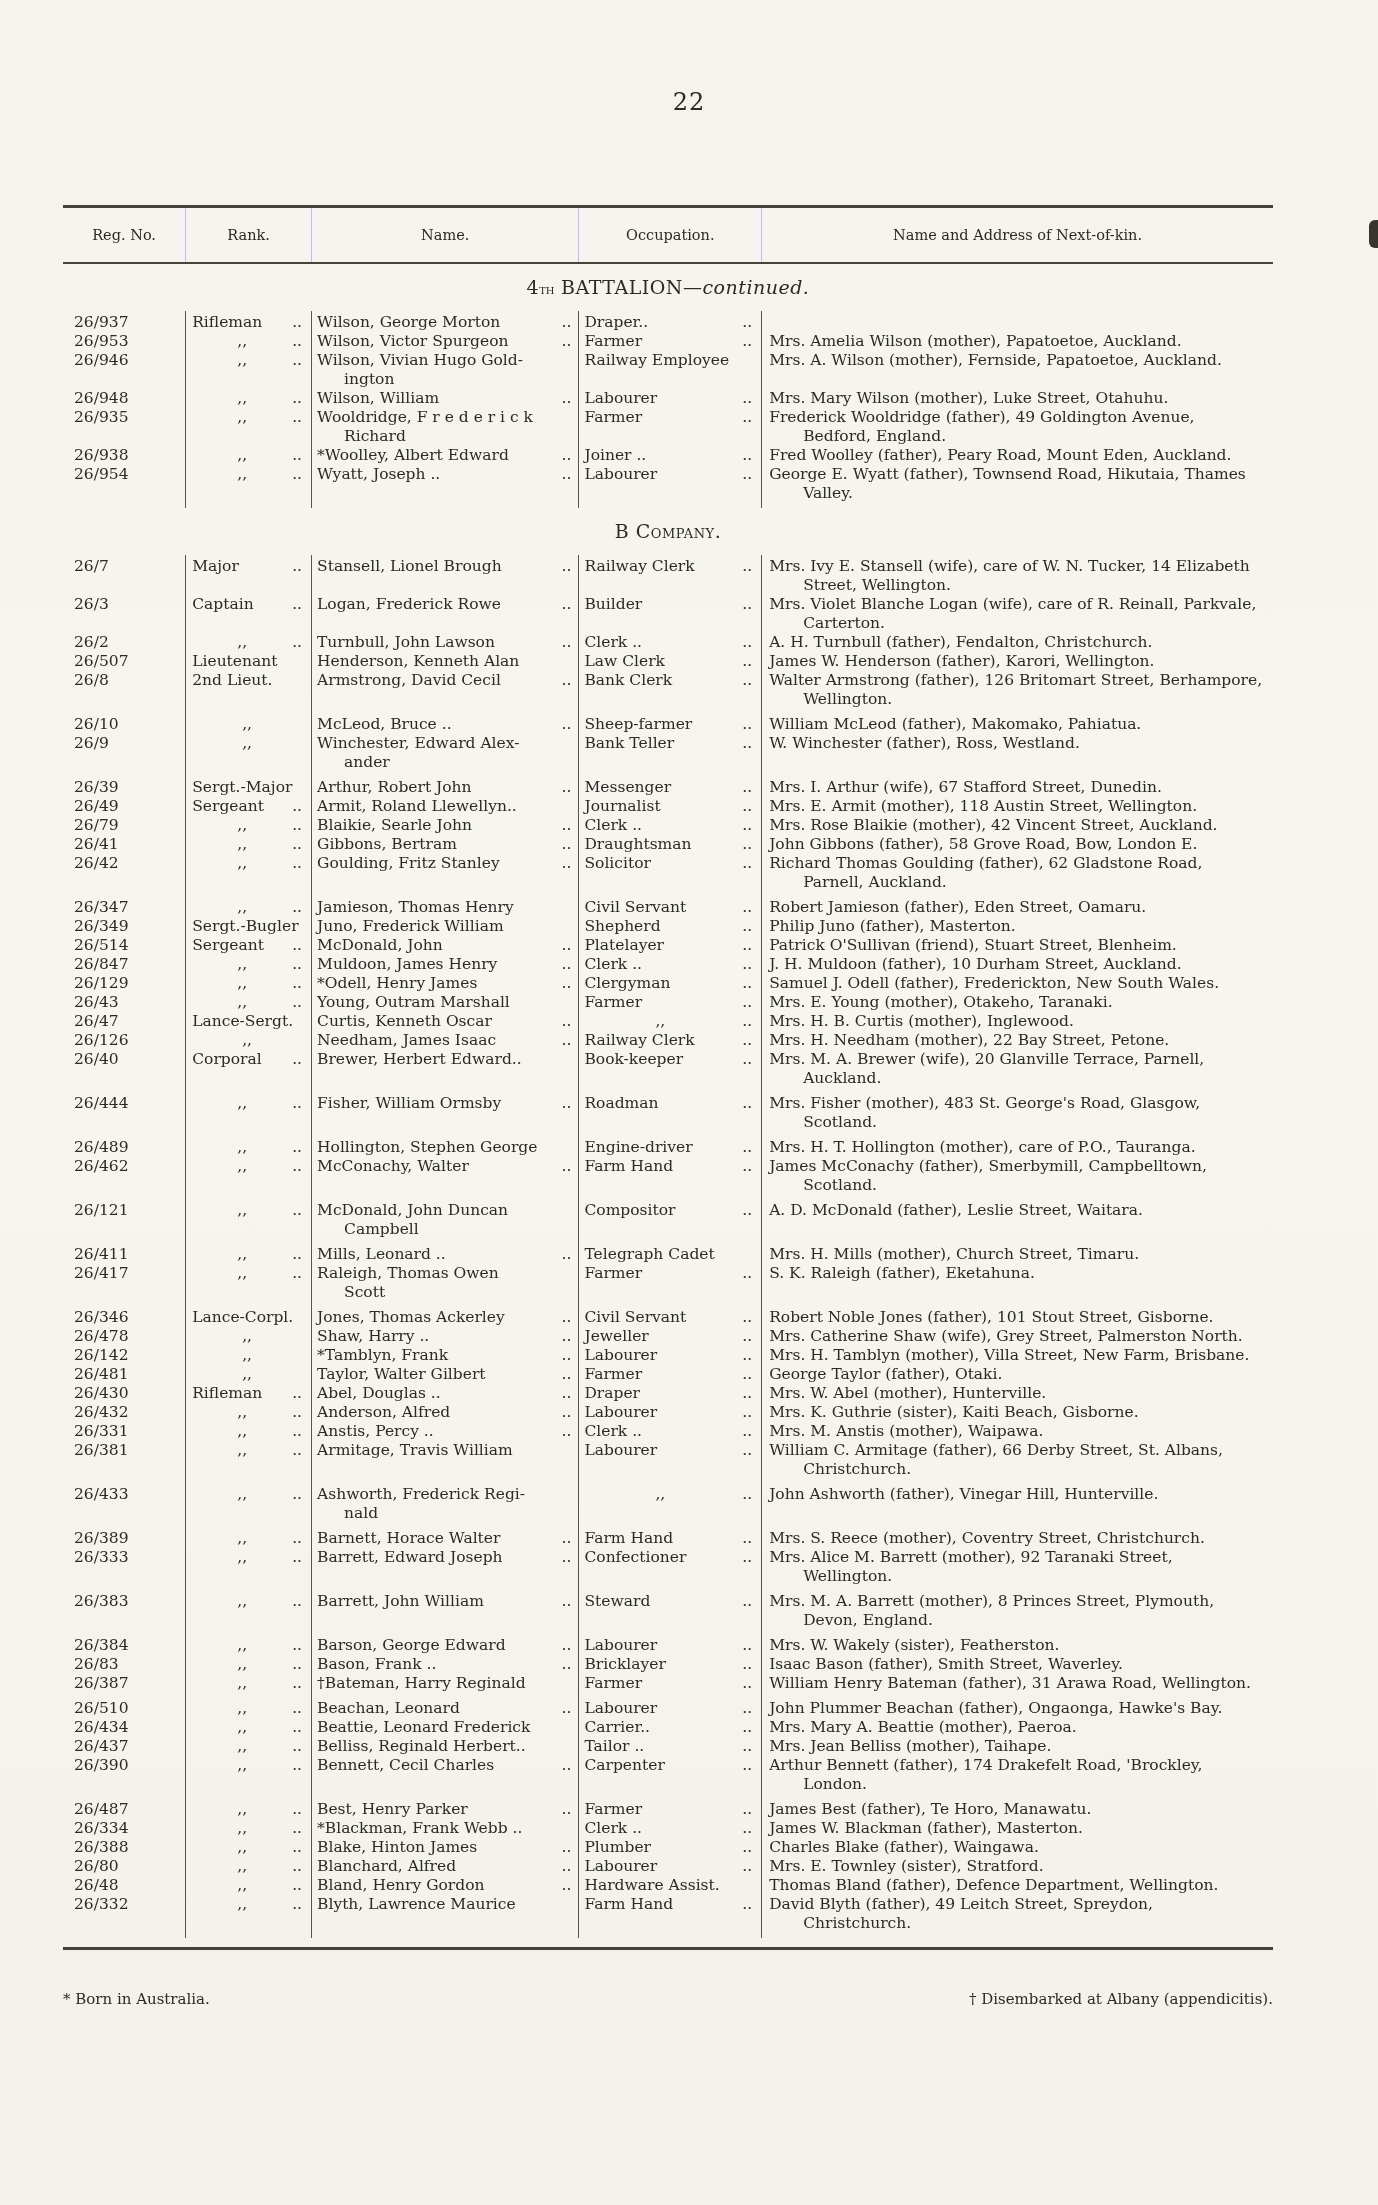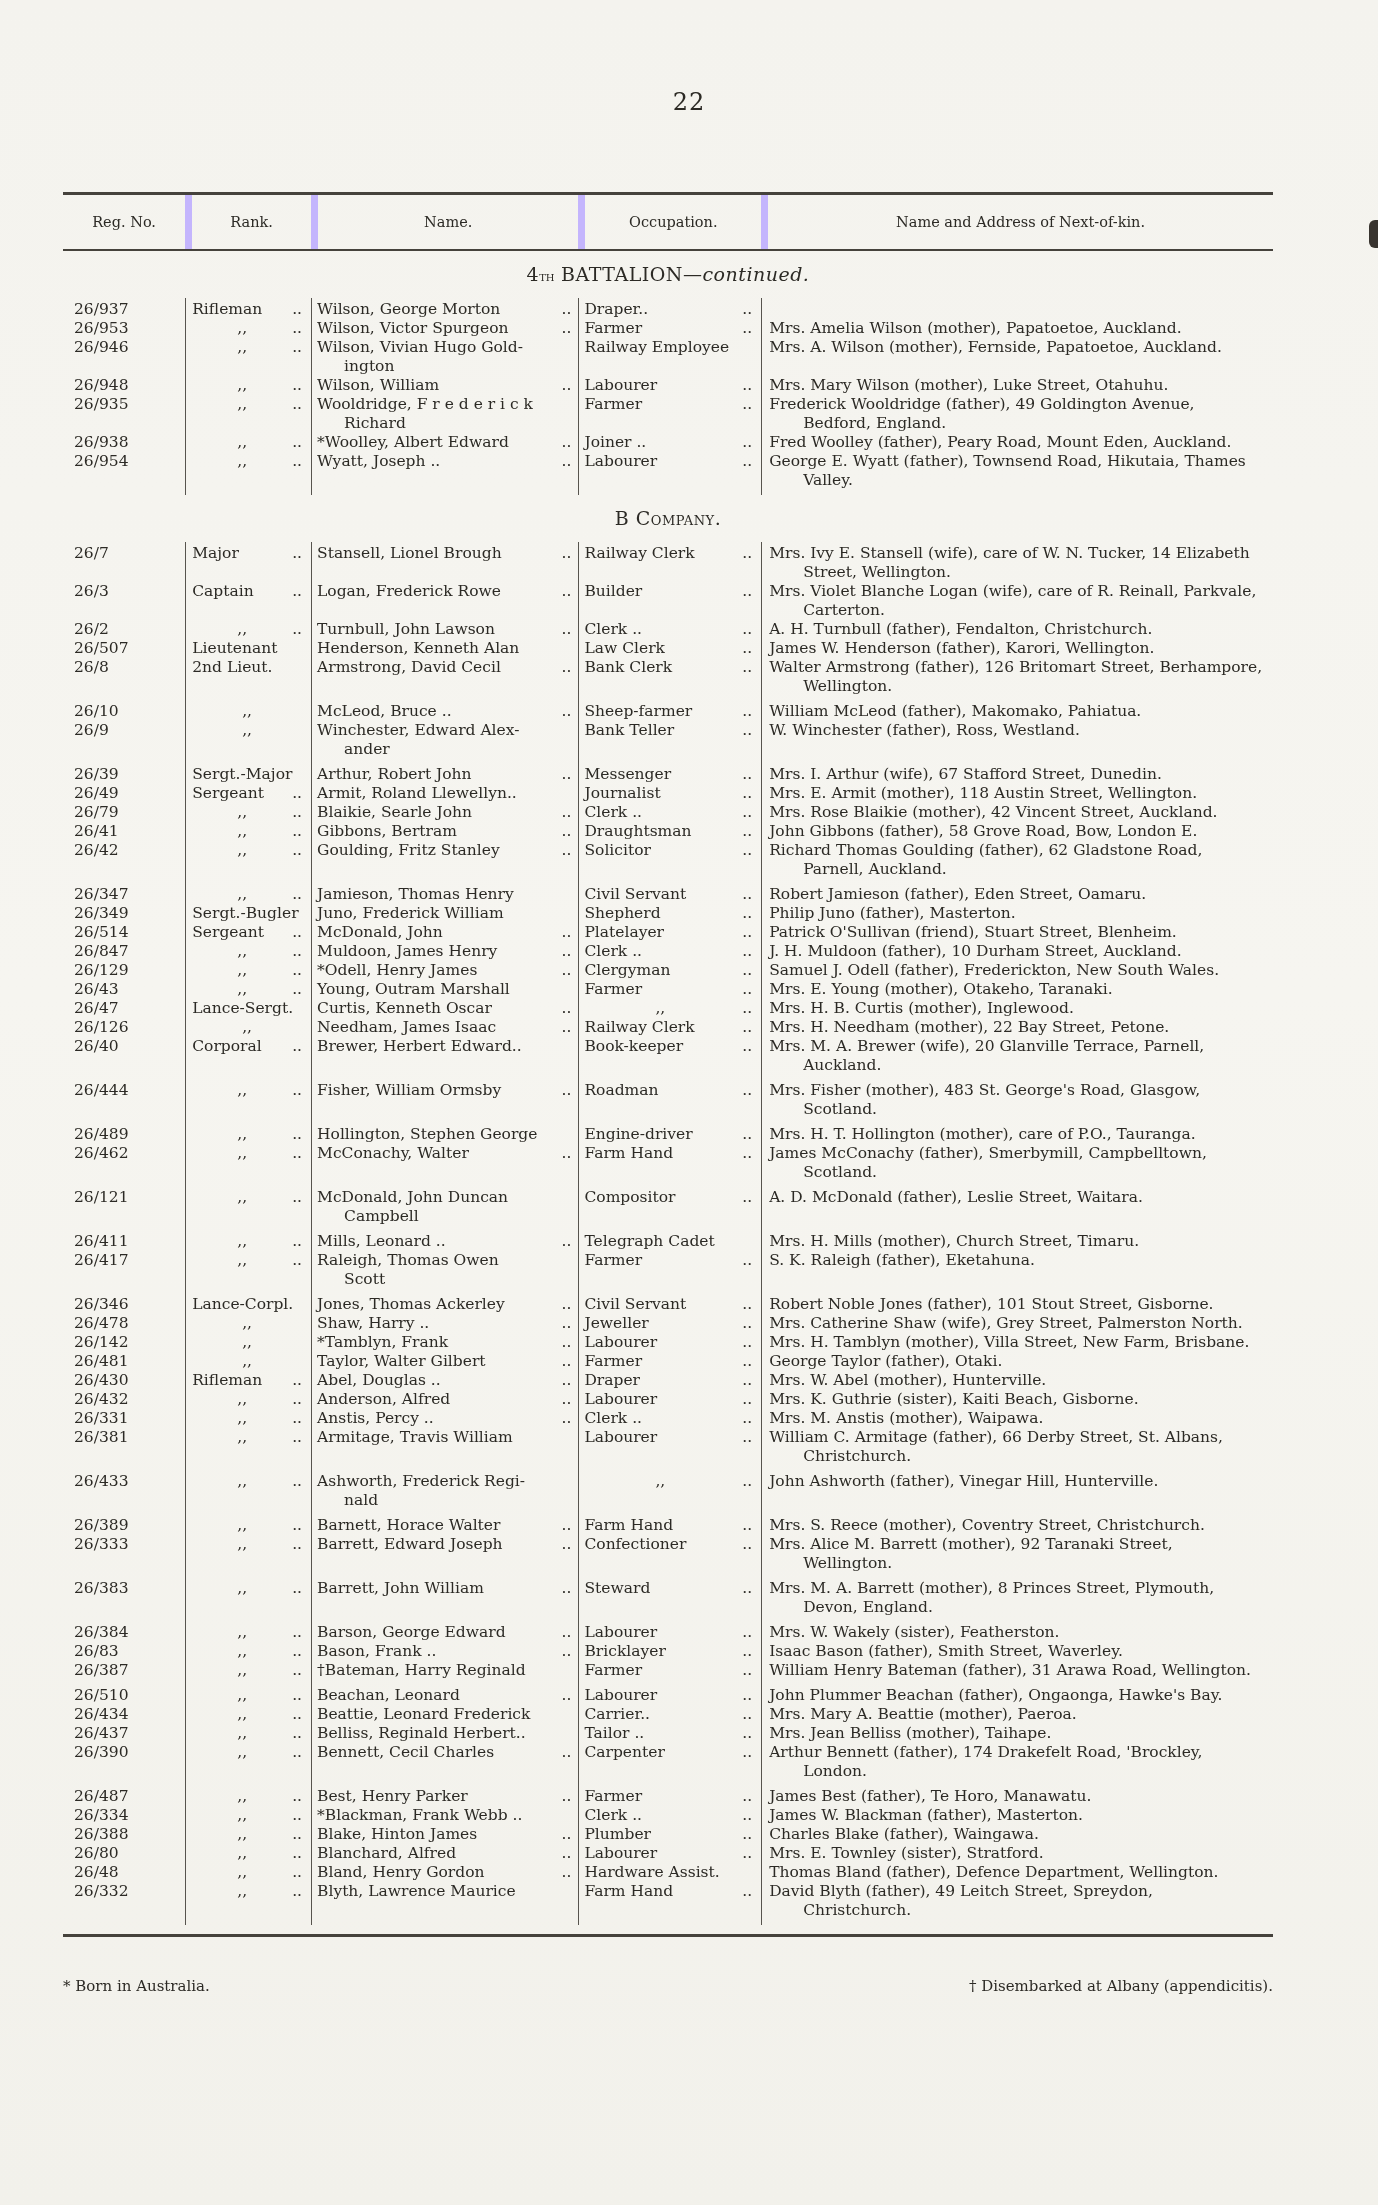--- a/index.html
+++ b/index.html
@@ -12,32 +12,32 @@
     overflow:hidden;
   }
   .page-number {
     position:absolute; top:88px; left:0; width:100%;
     text-align:center; font-size:24px; letter-spacing:1px;
   }
   .ink-smudge {
     position:absolute; right:0; top:220px; width:9px; height:28px;
     background:#231f1a; border-radius:6px 0 0 6px; opacity:.9;
   }
-  .table-wrap { position:absolute; left:63px; top:192px; width:1210px; }
+  .table-wrap { position:absolute; left:63px; top:205px; width:1210px; }
 
   .head-band {
     display:flex; align-items:stretch;
     border-top:3px solid #45423c; border-bottom:2px solid #45423c;
     height:54px;
   }
   .hcell {
     box-sizing:border-box; display:flex; align-items:center; justify-content:center;
     text-align:center; font-size:14.5px; padding:0 4px;
   }
-  .hcell + .hcell { border-left:7px solid #c4b5fd; }
+  .hcell + .hcell { border-left:1px solid #c4b5fd; }
 
   .w0 { width:10.1%; } .w1 { width:10.4%; } .w2 { width:22.1%; }
   .w3 { width:15.1%; } .w4 { width:42.3%; }
 
   .section-headings { text-align:center; padding:12px 0 8px; }
   .heading-line { font-size:19px; letter-spacing:.5px; margin-bottom:5px; }
   .heading-line .ord { font-size:10px; letter-spacing:0; }
   .heading-line .sc { font-variant:small-caps; }
   .heading-line .cont { font-style:italic; }
 

